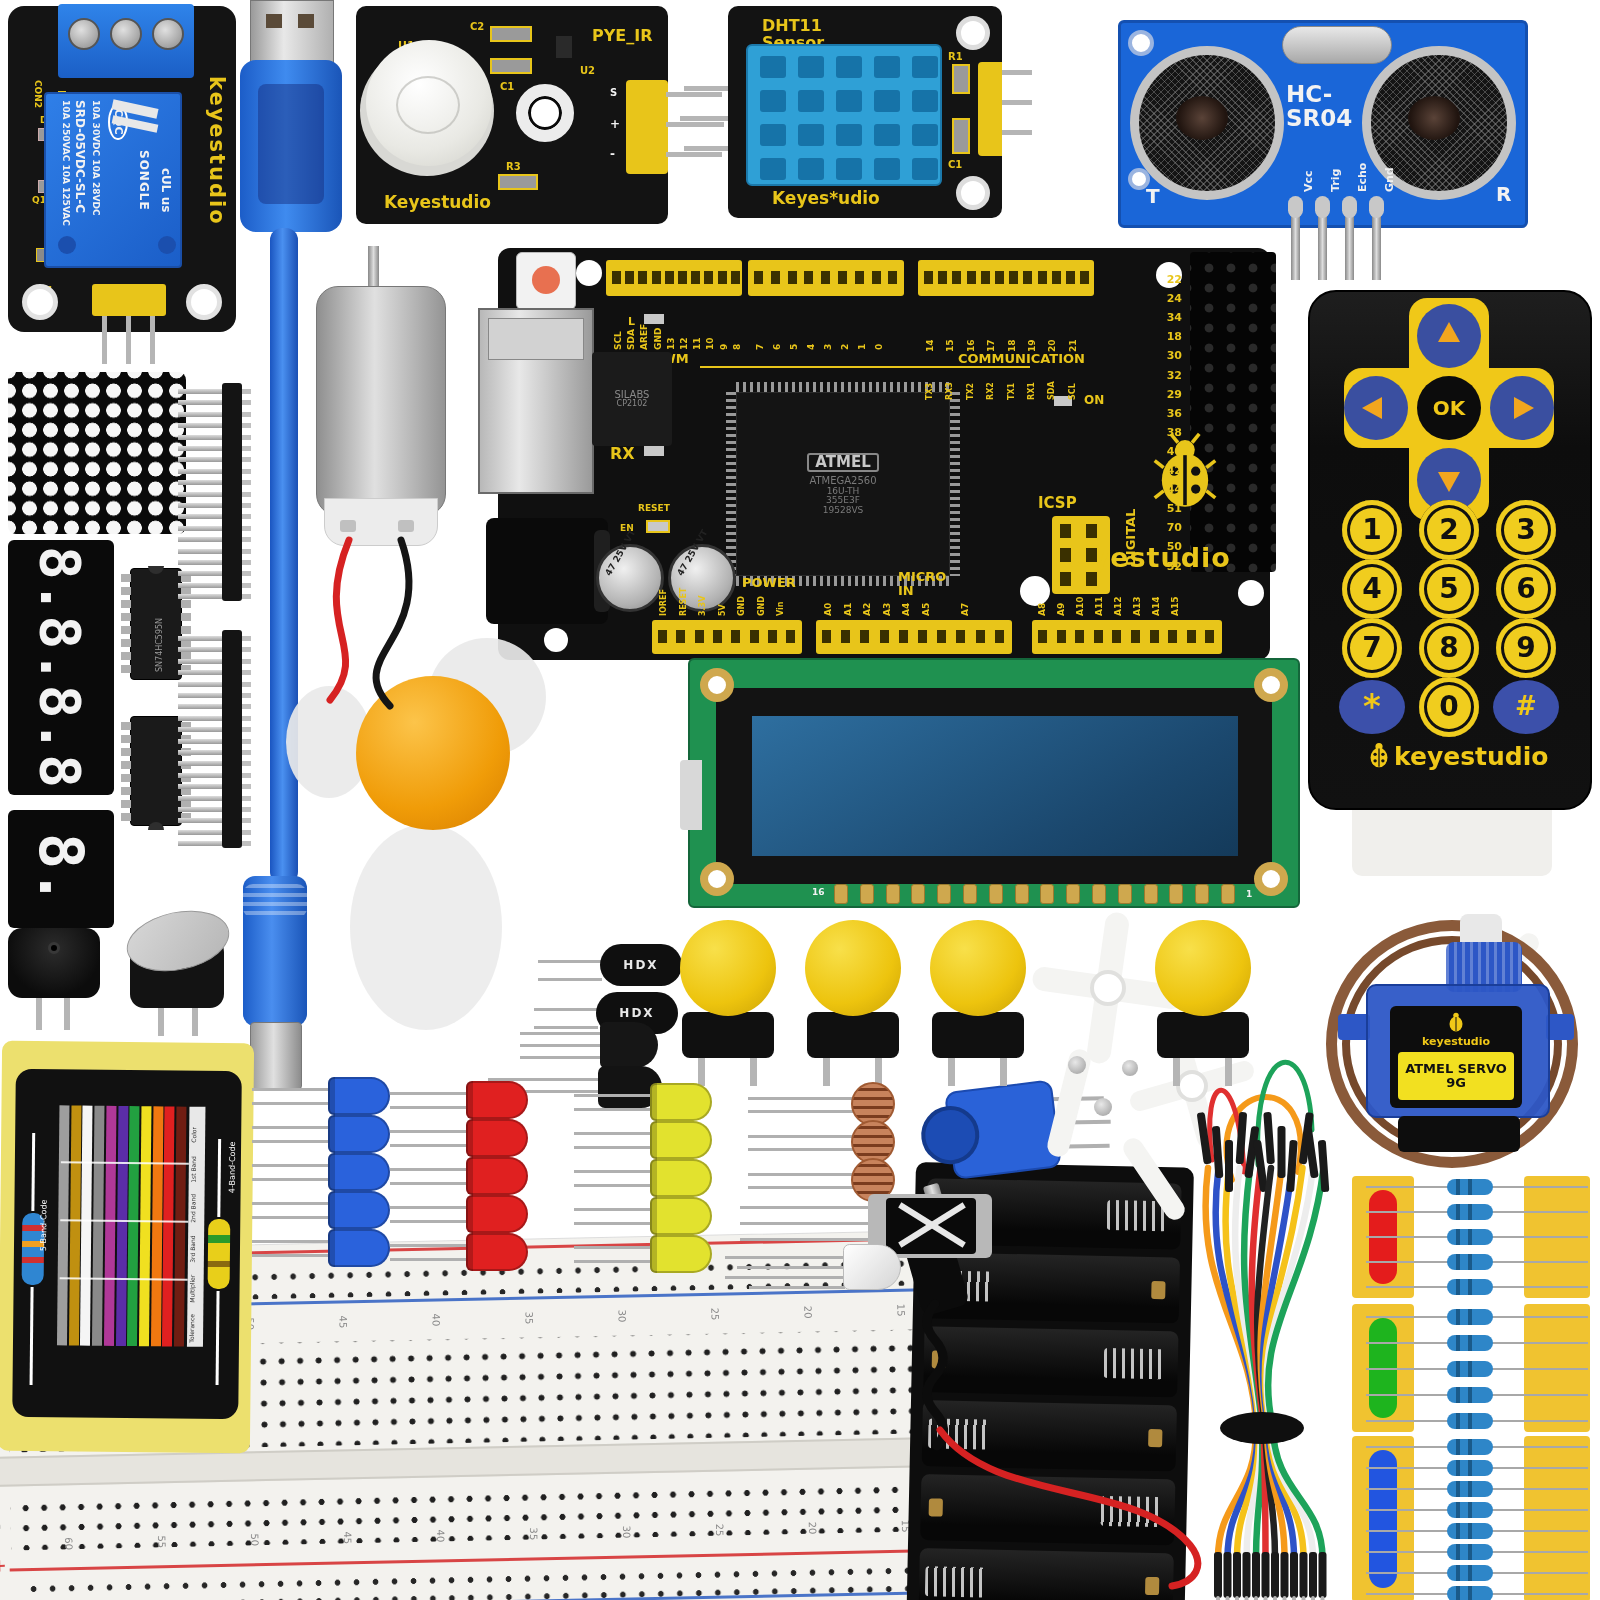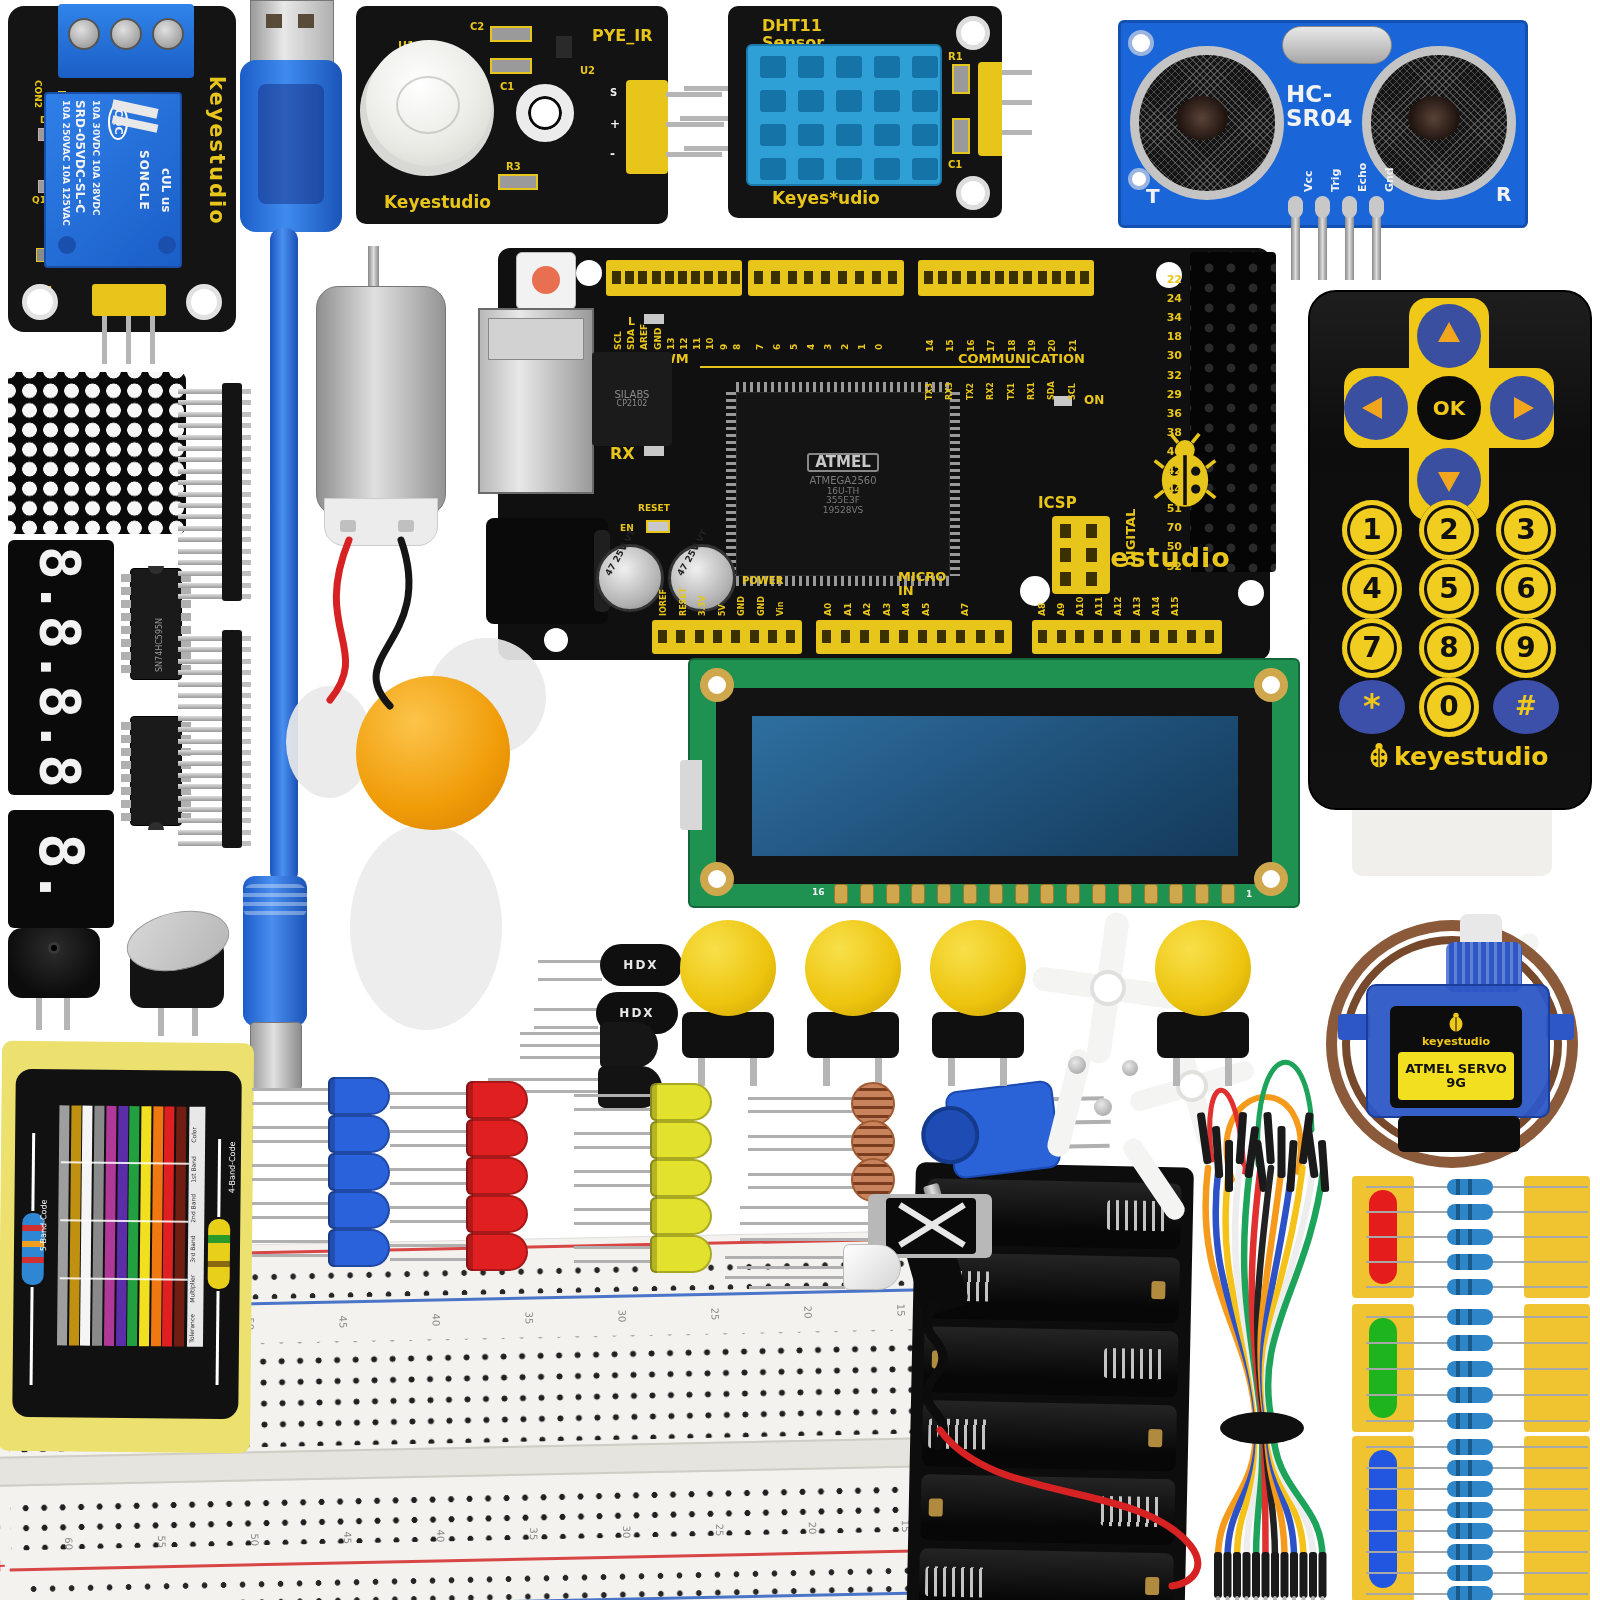--- a/index.html
+++ b/index.html
@@ -229,21 +229,21 @@
         </g>
     </svg>
     <div class="yl" style="left:1054px;top:544px;font-size:27px;letter-spacing:1px">keyestudio</div>
     <div class="vu yl" style="left:1124px;top:566px;font-size:13px">DIGITAL</div>
     <div class="ctr" style="left:596px;top:544px;width:68px;height:68px;border-radius:50%;background:radial-gradient(circle at 40% 35%,#f0f0f0,#b2b2b2 65%,#848484);border:3px solid #333">
       <div class="vu" style="position:static;transform:rotate(-60deg);font-size:9px;font-weight:bold;color:#222;white-space:nowrap">47 25V VT</div>
     </div>
     <div class="ctr" style="left:668px;top:544px;width:68px;height:68px;border-radius:50%;background:radial-gradient(circle at 40% 35%,#f0f0f0,#b2b2b2 65%,#848484);border:3px solid #333">
       <div class="vu" style="position:static;transform:rotate(-60deg);font-size:9px;font-weight:bold;color:#222;white-space:nowrap">47 25V VT</div>
     </div>
-    <div class="yl" style="left:742px;top:576px;font-size:10px">POWER</div>
+    <div class="yl" style="left:742px;top:576px;font-size:13px">POWER</div>
     <div class="yl" style="left:898px;top:570px;font-size:13px">MICRO IN</div>
     <div id="abh1" style="left:652px;top:620px;width:150px;height:34px;background:#e8c51a;border-radius:3px"></div>
     <div id="abh2" style="left:816px;top:620px;width:196px;height:34px;background:#e8c51a;border-radius:3px"></div>
     <div id="abh3" style="left:1032px;top:620px;width:190px;height:34px;background:#e8c51a;border-radius:3px"></div>
     <div id="mega-gen">
         <div style="left: 612px; top: 271px; width: 9px; height: 13px; background: rgb(58, 48, 0);"></div>
         <div style="left: 625.2px; top: 271px; width: 9px; height: 13px; background: rgb(58, 48, 0);"></div>
         <div style="left: 638.4px; top: 271px; width: 9px; height: 13px; background: rgb(58, 48, 0);"></div>
         <div style="left: 651.6px; top: 271px; width: 9px; height: 13px; background: rgb(58, 48, 0);"></div>
         <div style="left: 664.8px; top: 271px; width: 9px; height: 13px; background: rgb(58, 48, 0);"></div>

